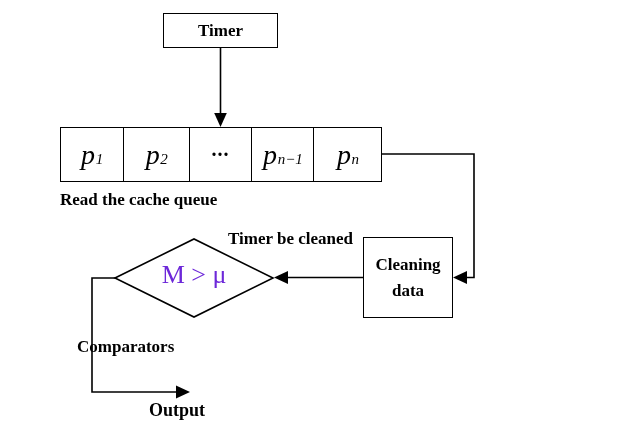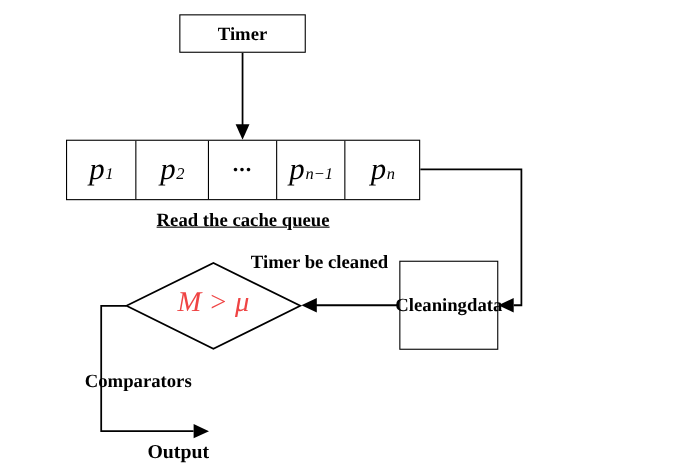--- a/index.html
+++ b/index.html
@@ -77,43 +77,40 @@
     font-weight: bold;
     font-size: 20px;
     letter-spacing: 1px;
     transform: translateY(-5px);
   }
   .caption {
     position: absolute;
     left: 60px;
     top: 190px;
     width: 322px;
-    text-align: center;
-    text-decoration: underline;
   }
   .label-abs {
     position: absolute;
   }
   .decision-text {
     position: absolute;
     left: 115px;
     top: 262px;
     width: 158px;
     text-align: center;
-    font-style: italic;
     font-size: 26px;
-    color: #ef4444;
+    color: #6d28d9;
     line-height: 1;
   }
   .cleaning-box {
     left: 363px;
     top: 237px;
     width: 90px;
     height: 81px;
-    flex-direction: row;
+    flex-direction: column;
     line-height: 1.5;
   }
   .cleaning-box span { display: block; text-align: center; }
 </style>
 </head>
 <body>
 
 <div class="canvas">
 
   <svg class="flow-svg" viewBox="0 0 620 430" xmlns="http://www.w3.org/2000/svg">
@@ -165,15 +162,15 @@
 
   <div class="node cleaning-box">
     <span class="bold-label">Cleaning</span>
     <span class="bold-label">data</span>
   </div>
 
   <div class="decision-text">M &gt; μ</div>
 
   <div class="label-abs bold-label" style="left:77px; top:337px;">Comparators</div>
 
-  <div class="label-abs bold-label" style="left:134px; top:400px; font-size:18px;">Output</div>
+  <div class="label-abs bold-label" style="left:149px; top:400px; font-size:18px;">Output</div>
 
 </div>
 
 </body></html>

